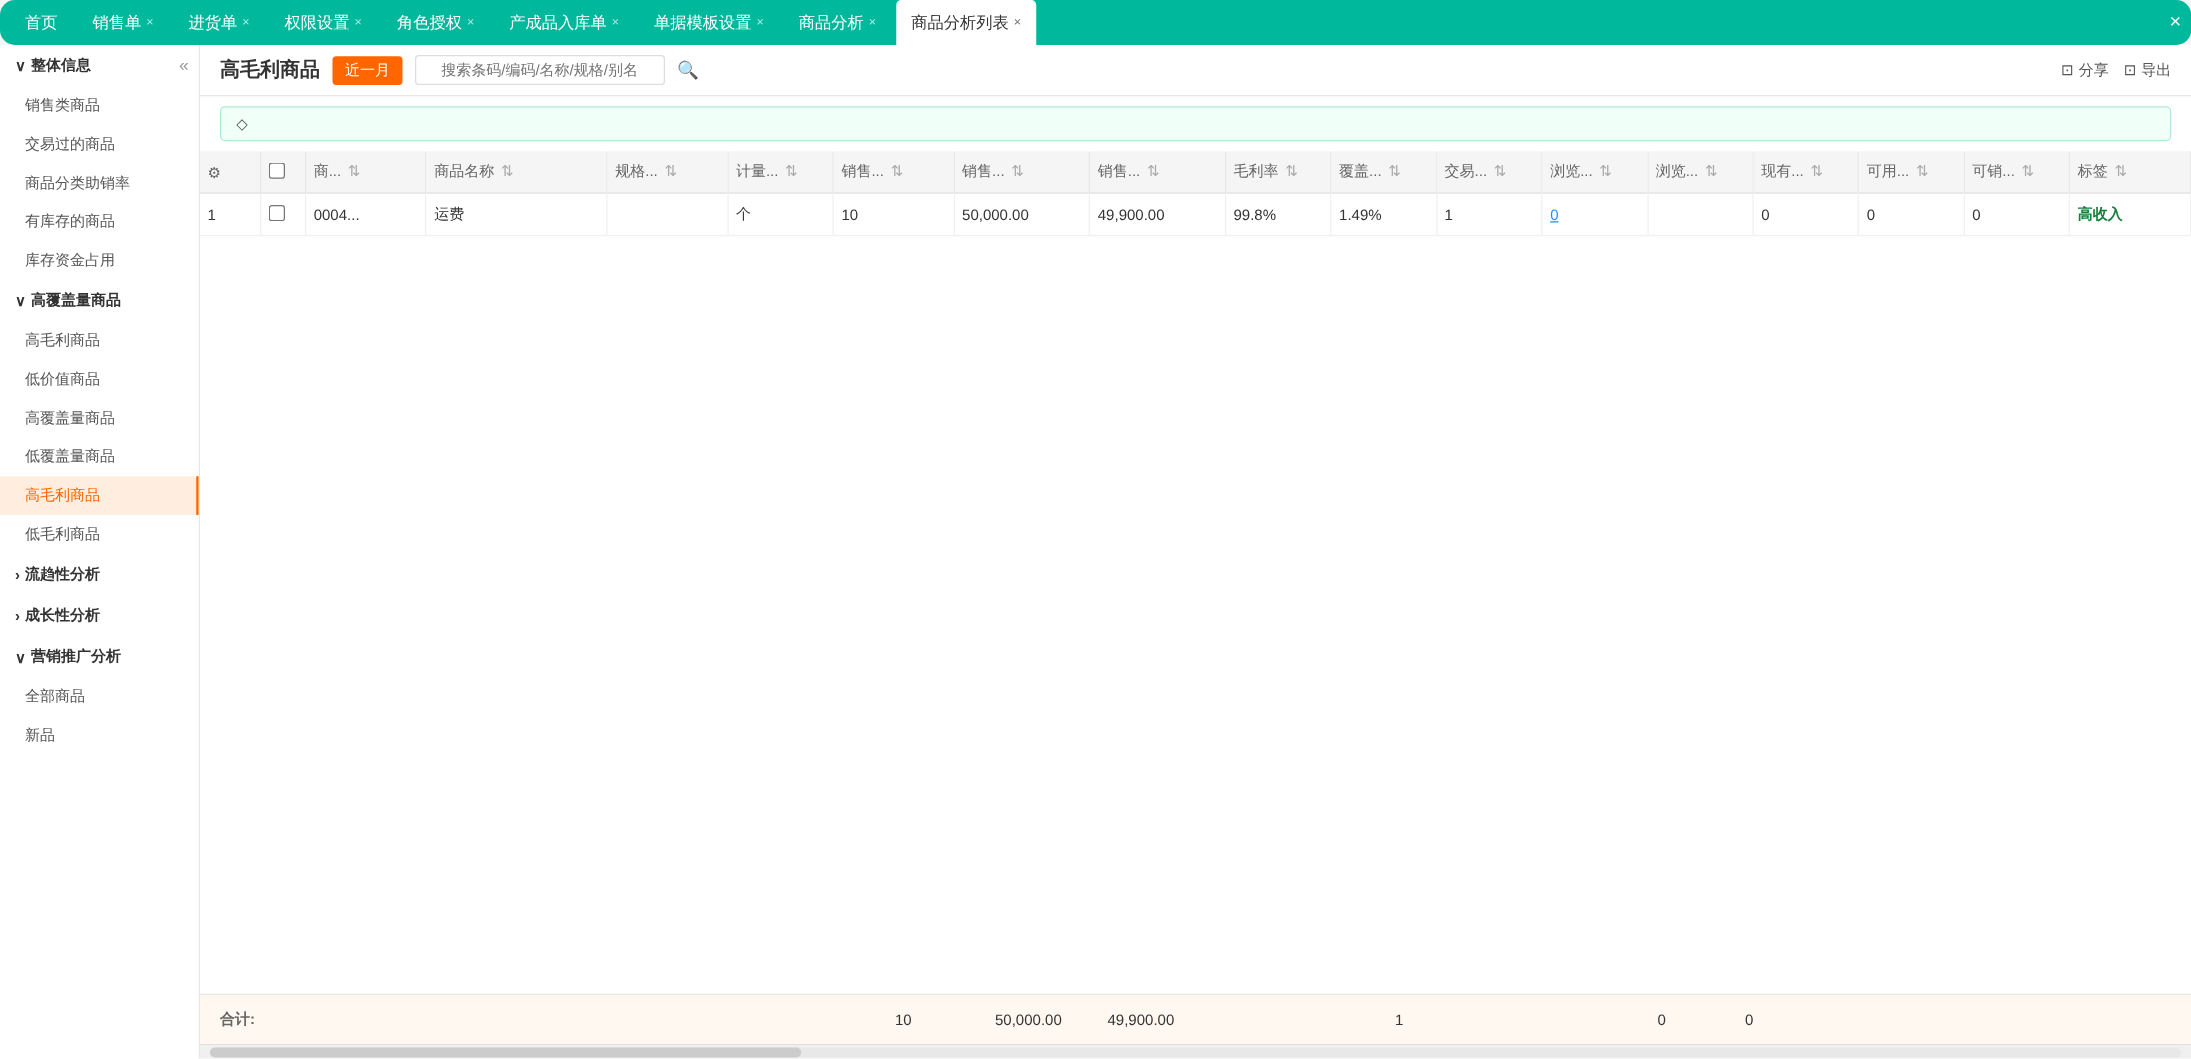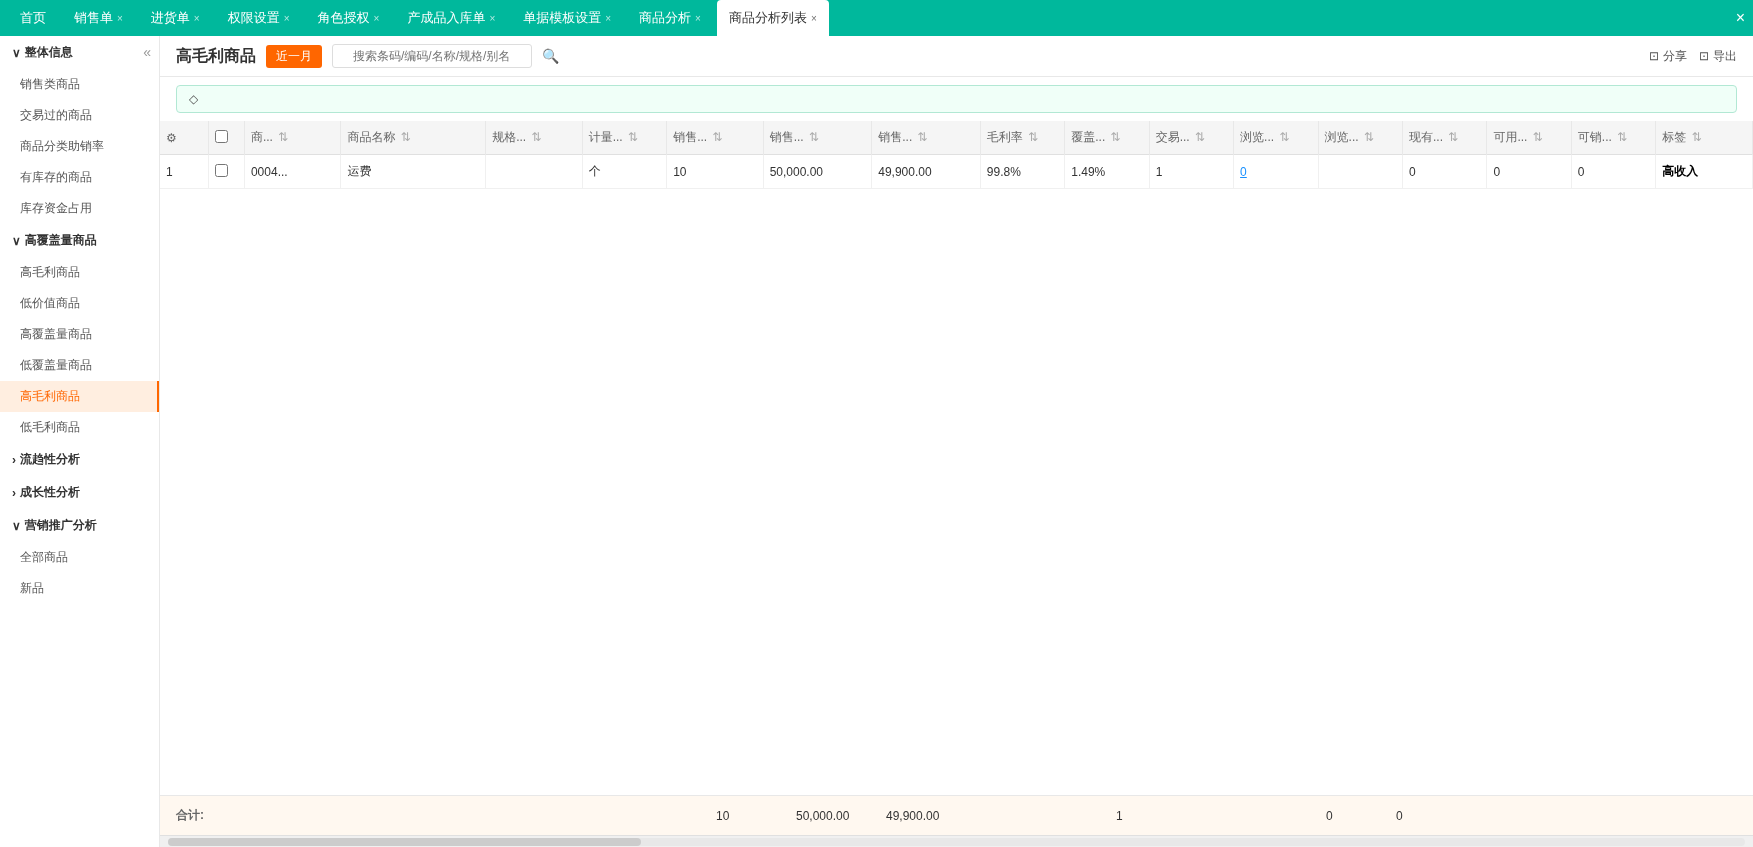--- a/index.html
+++ b/index.html
@@ -8,20 +8,21 @@
     
     .top-nav {
       display: flex;
       align-items: center;
       background: #00b89c;
       height: 36px;
       padding: 0 8px;
       color: white;
       gap: 4px;
       position: relative;
+      border-radius: 12px;
     }
     .nav-tab {
       display: flex;
       align-items: center;
       padding: 0 12px;
       height: 36px;
       cursor: pointer;
       font-size: 13px;
       color: white;
       white-space: nowrap;
@@ -202,21 +203,21 @@
     tbody td {
       padding: 8px 6px;
       color: #333;
       border-right: 1px solid #f0f0f0;
       white-space: nowrap;
       overflow: hidden;
       text-overflow: ellipsis;
     }
 
     .tag-green {
-      color: #000000;
+      color: #15803d;
       font-weight: bold;
     }
     .link-blue {
       color: #1890ff;
       cursor: pointer;
       text-decoration: underline;
     }
 
     
     .table-footer {

